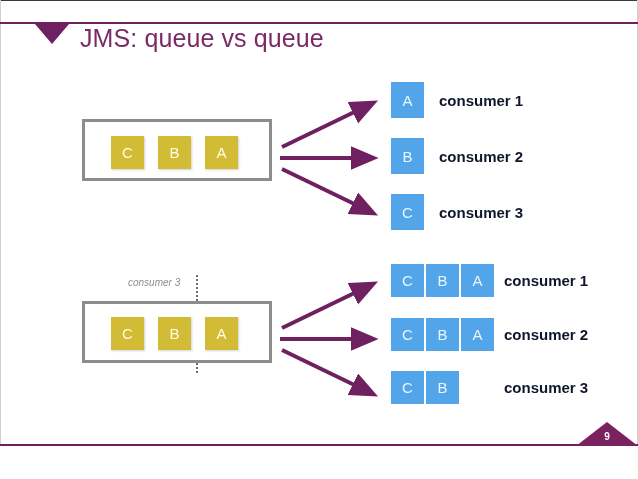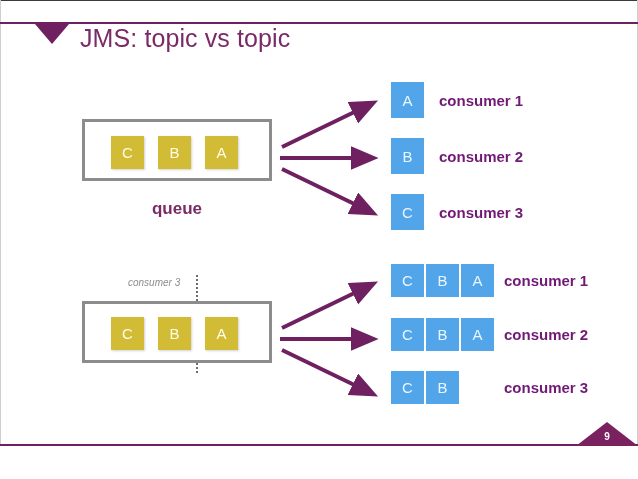--- a/index.html
+++ b/index.html
@@ -69,21 +69,21 @@
     box-sizing:border-box;
   }
   .tile.gold{background:#D2BB35;box-shadow:1px 1px 2px rgba(0,0,0,0.18);}
   .tile.blue{background:#51A5E8;color:#EAF6FF;}
 
   
   .consumer-label{
     position:absolute;
     font-size:15px;
     font-weight:bold;
-    color:#701a75;
+    color:#0f172a;
     white-space:nowrap;
   }
 
   
   .dotted-div{
     position:absolute;
     border-left:2px dotted #6E6E6E;
   }
   .note-italic{
     position:absolute;
@@ -130,29 +130,28 @@
 
   <div class="edge-top"></div>
   <div class="edge-bottom"></div>
   <div class="edge-left"></div>
   <div class="edge-right"></div>
 
   <div class="top-rule"></div>
   <div class="bottom-rule"></div>
 
   <div class="title-marker"></div>
-  <div class="slide-title">JMS: topic vs topic</div>
+  <div class="slide-title">JMS: queue vs queue</div>
 
   <div class="container-box" style="left:82px;top:119px;width:190px;height:62px;"></div>
 
   <div class="tile gold" style="left:111px;top:136px;width:33px;height:33px;">C</div>
   <div class="tile gold" style="left:158px;top:136px;width:33px;height:33px;">B</div>
   <div class="tile gold" style="left:205px;top:136px;width:33px;height:33px;">A</div>
 
-  <div class="box-caption" style="left:82px;top:199px;width:190px;">queue</div>
 
   <svg class="arrows" style="left:280px;top:85px;width:110px;height:135px;" viewBox="0 0 110 135">
     <defs>
       <marker id="ah1" markerWidth="7" markerHeight="7" refX="5.6" refY="3" orient="auto">
         <path d="M0,0 L7,3 L0,6 Z" fill="#6E2060"></path>
       </marker>
     </defs>
     <line x1="2" y1="62" x2="93" y2="18" stroke="#6E2060" stroke-width="4" marker-end="url(#ah1)"></line>
     <line x1="0" y1="73" x2="93" y2="73" stroke="#6E2060" stroke-width="4" marker-end="url(#ah1)"></line>
     <line x1="2" y1="84" x2="93" y2="128" stroke="#6E2060" stroke-width="4" marker-end="url(#ah1)"></line>

